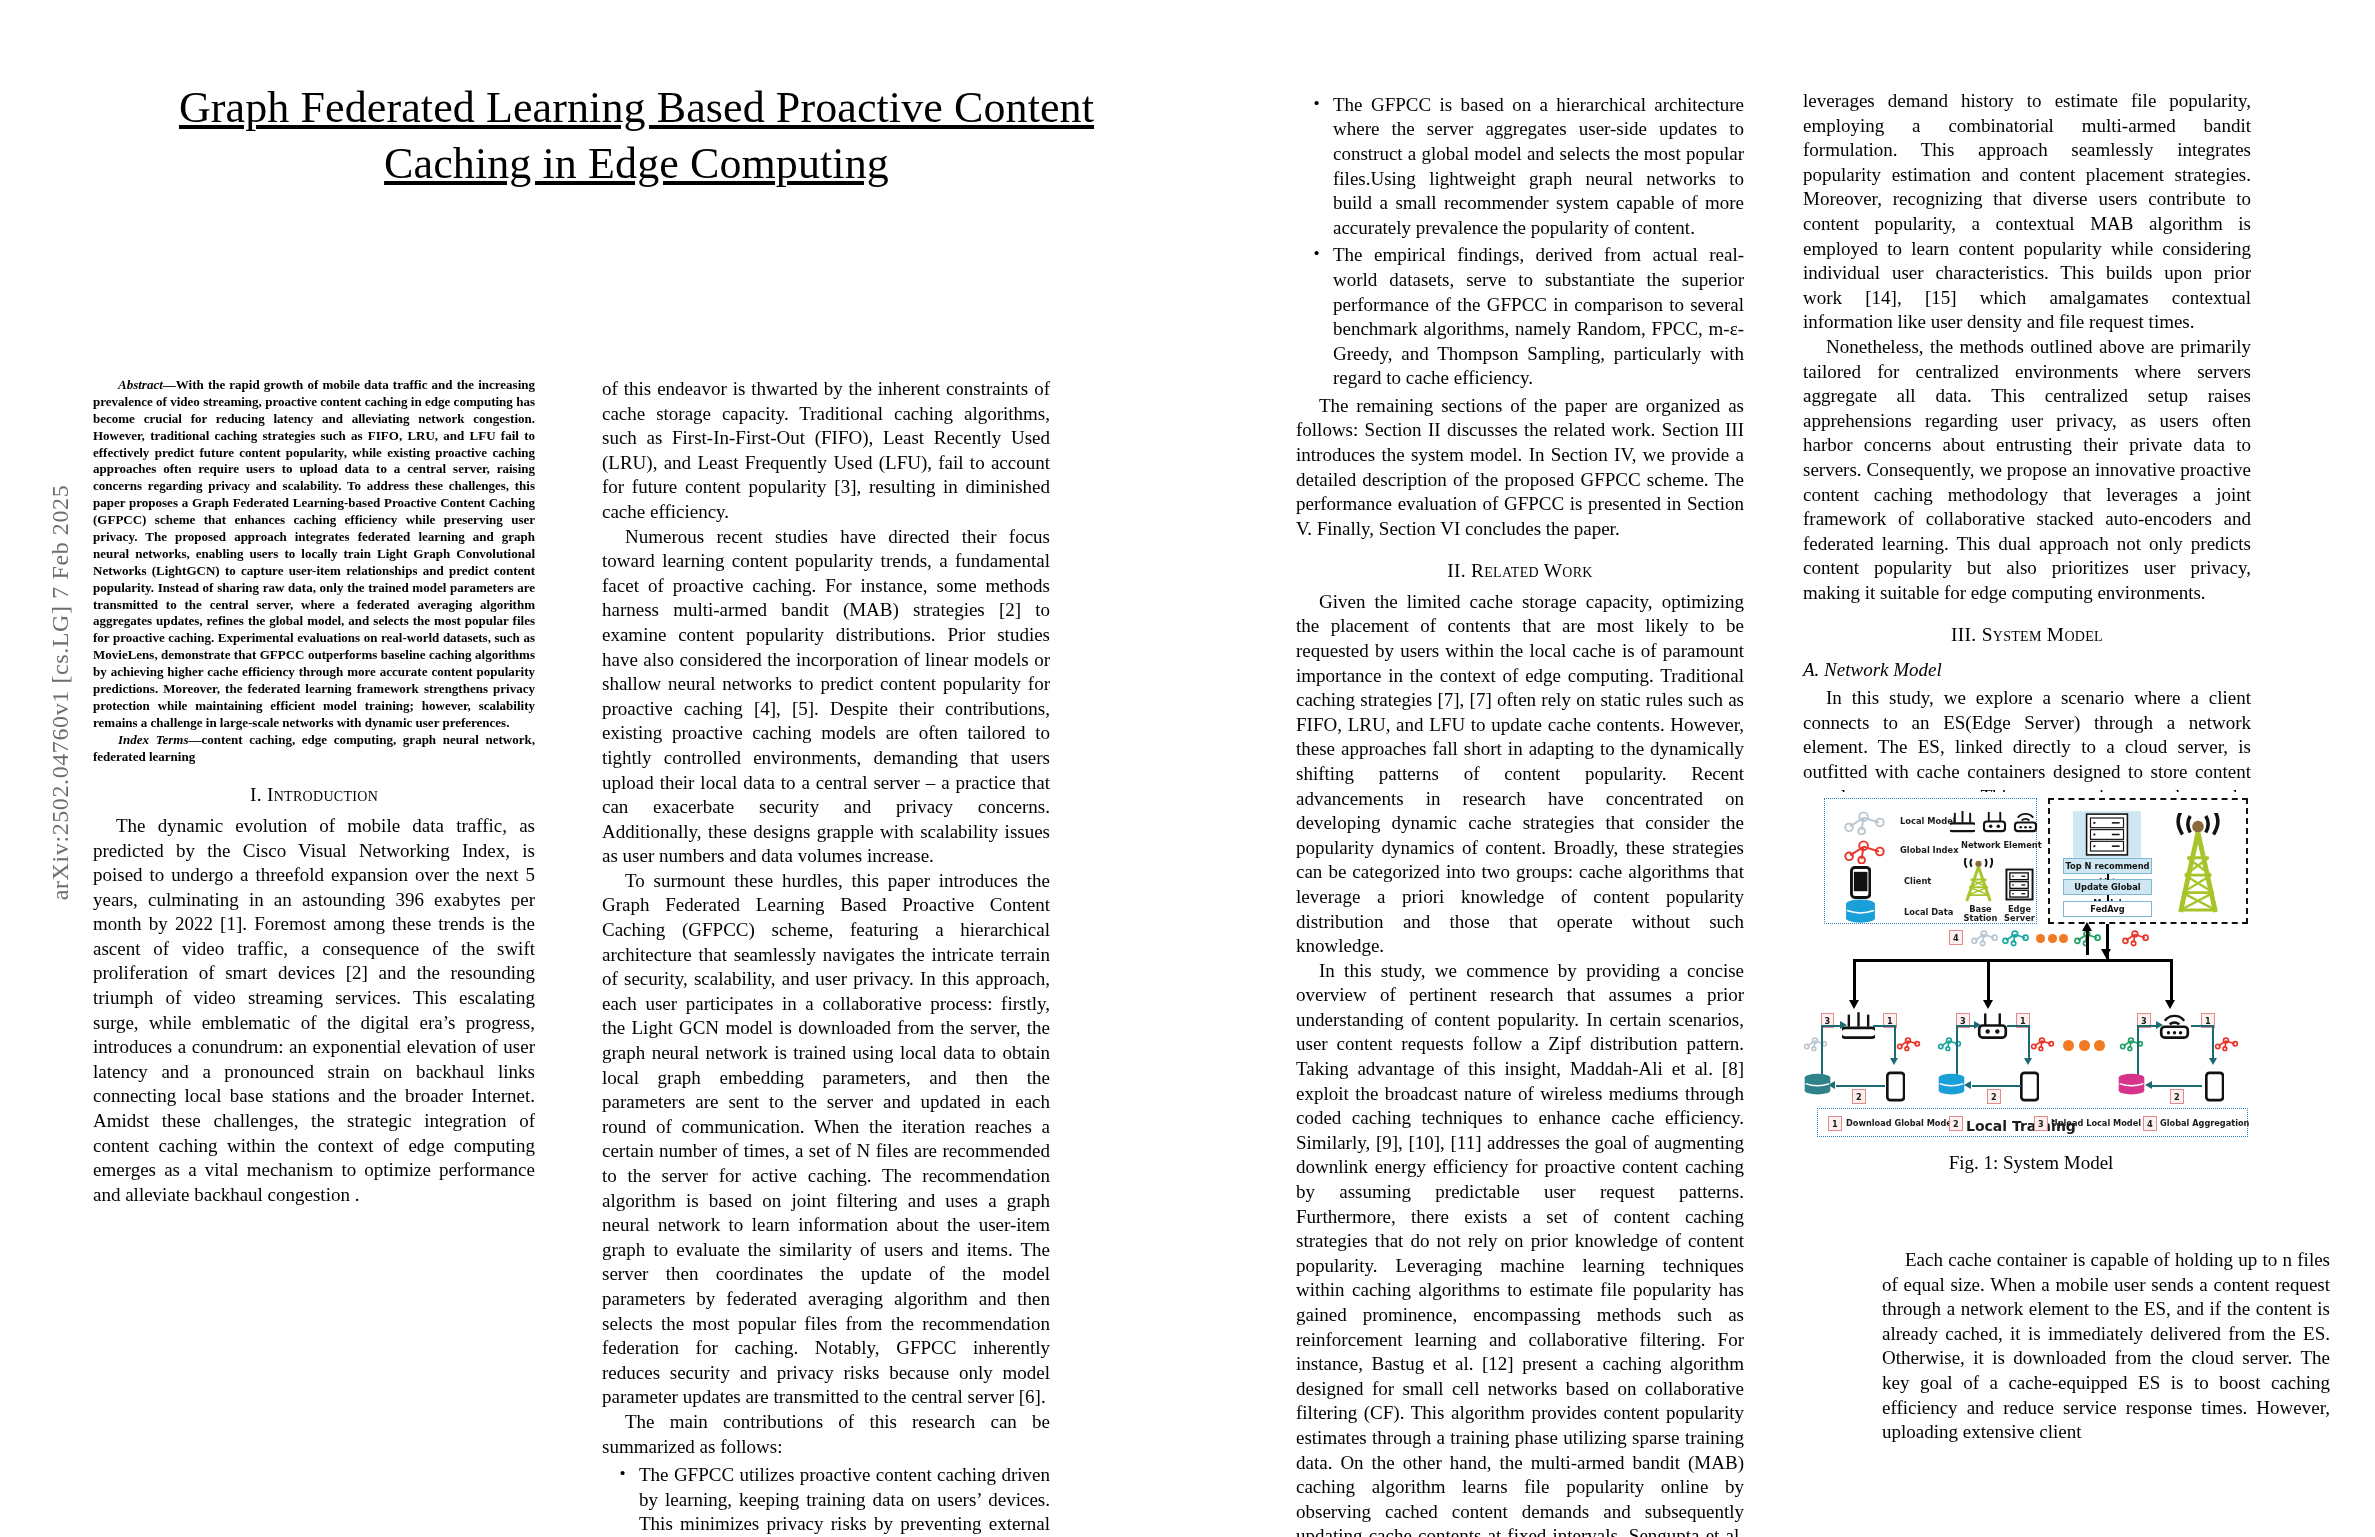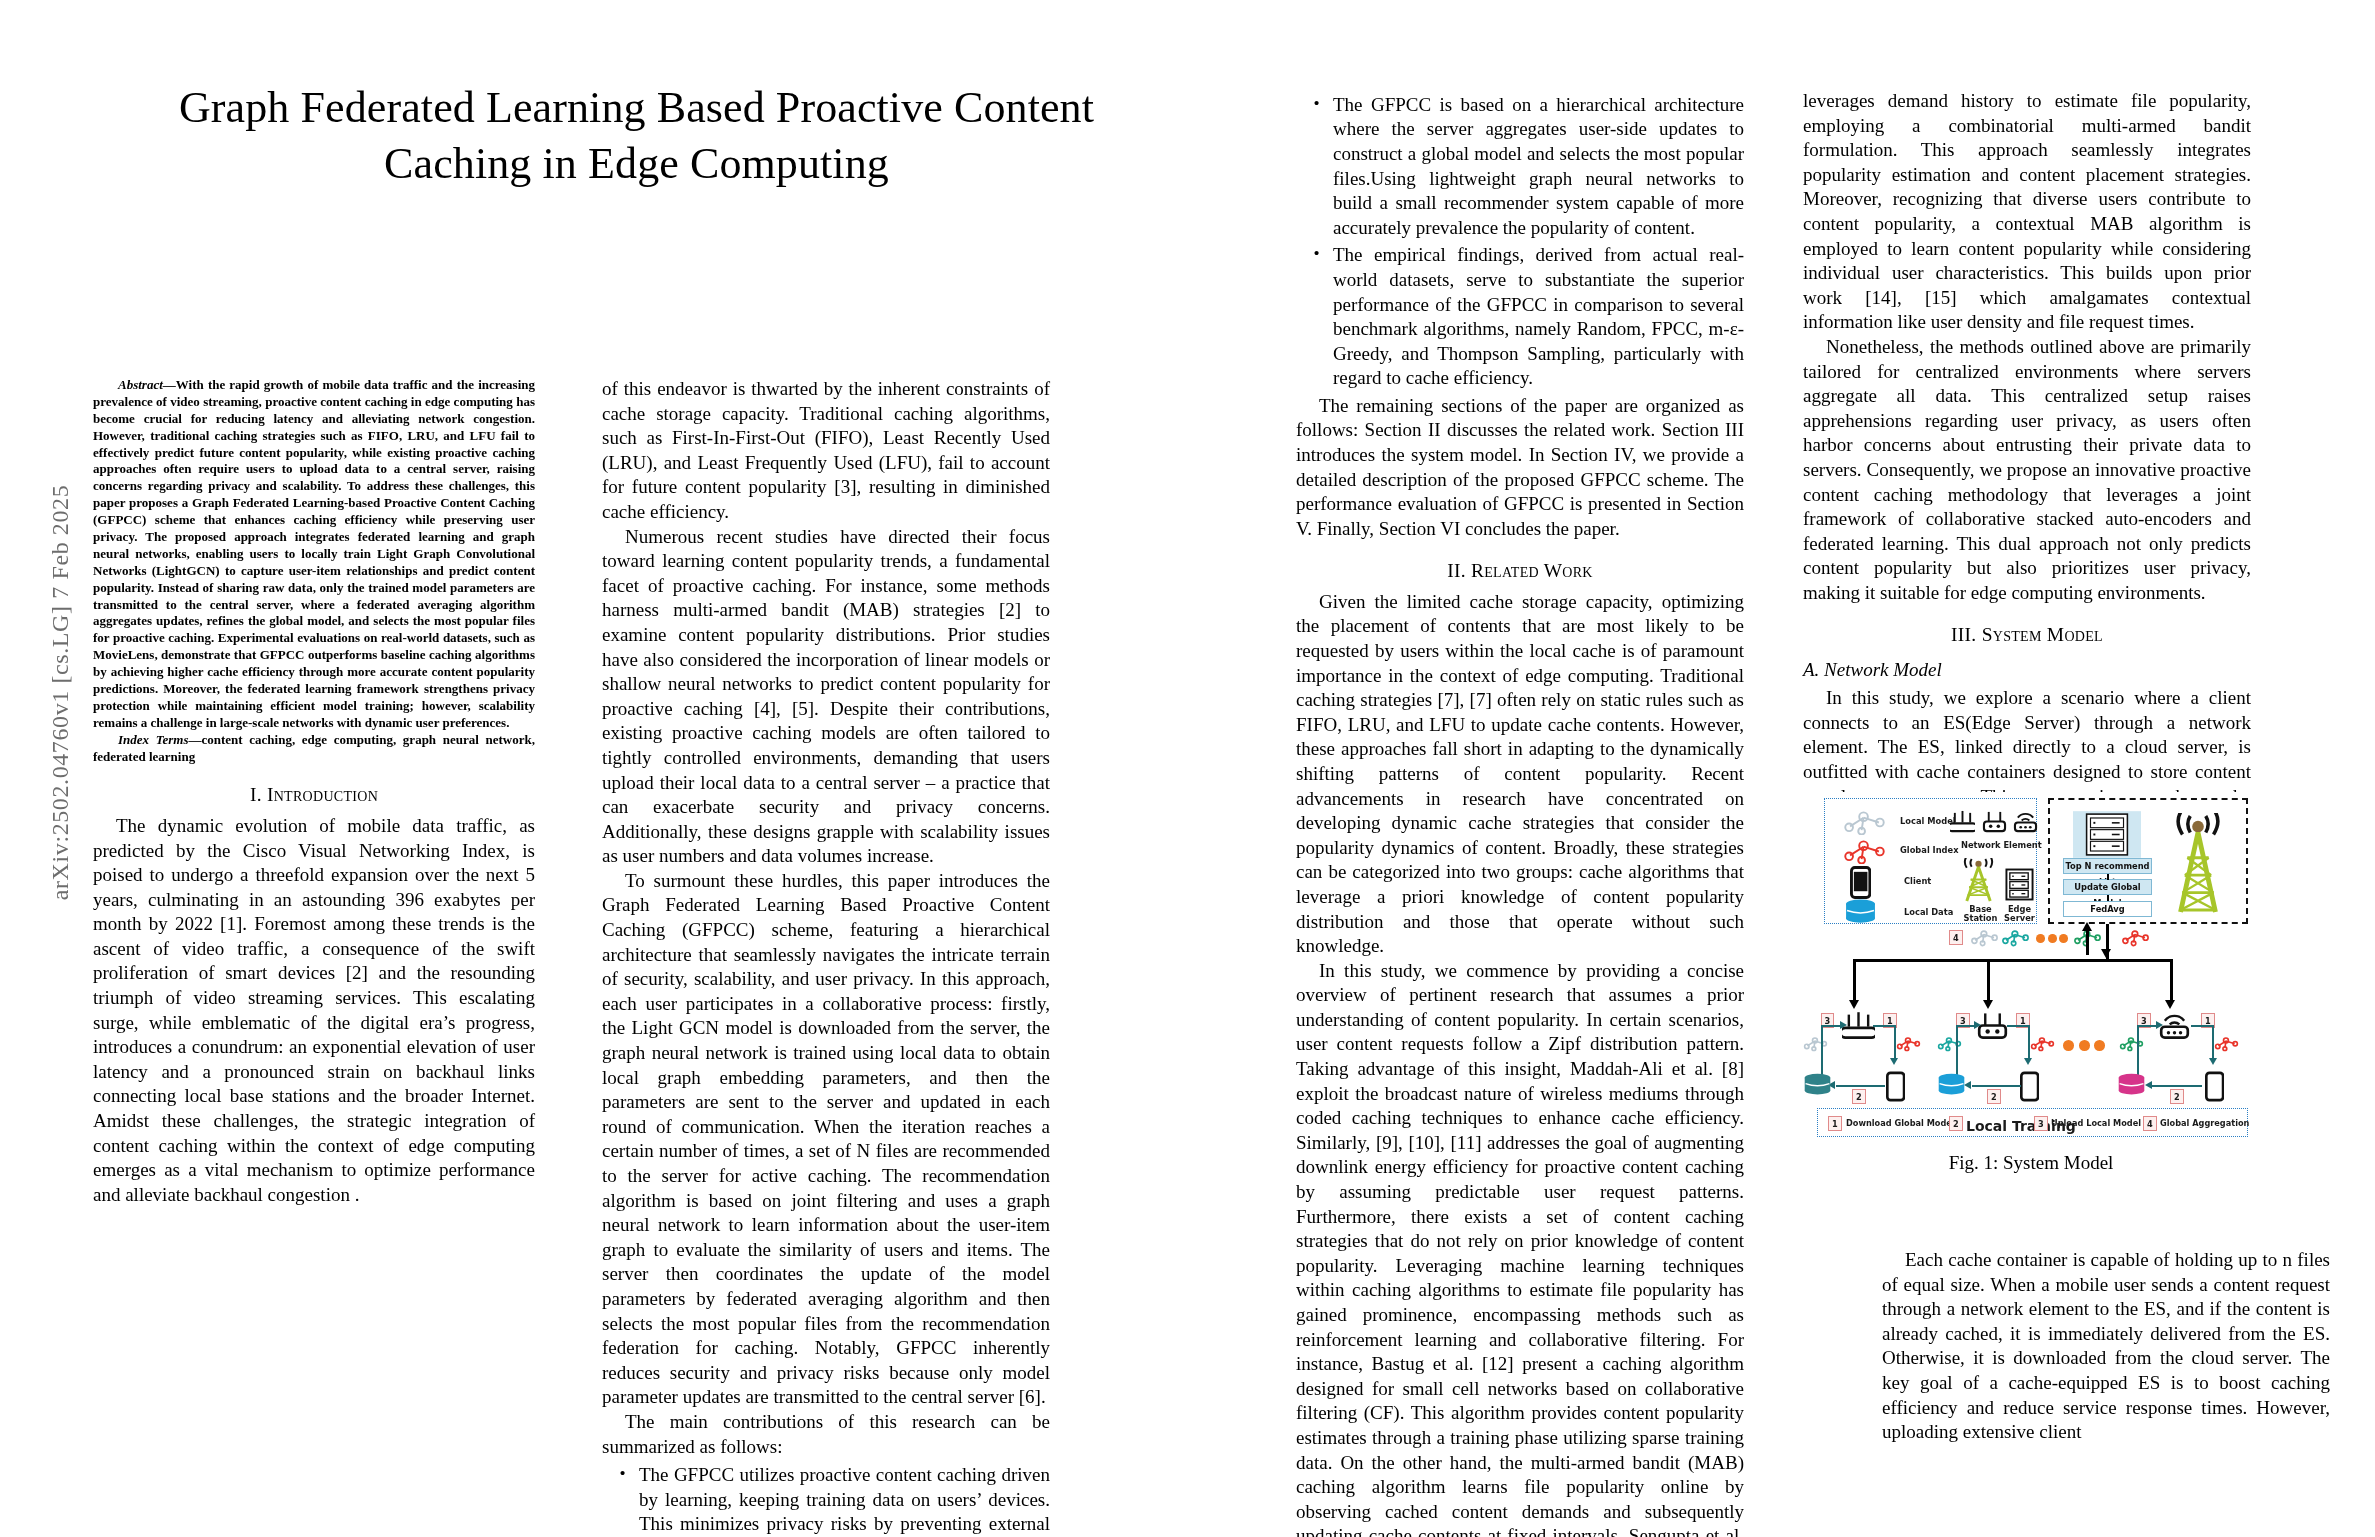--- a/index.html
+++ b/index.html
@@ -40,20 +40,21 @@
     height: 1537px;
   }
 
   
   #title-block {
     position: absolute;
     left: 93px;
     top: 80px;
     width: 1087px;
     text-align: center;
+    text-decoration: underline;
   }
   #paper-title {
     font-size: 44px;
     line-height: 1.28;
     font-weight: normal;
     margin: 0;
     letter-spacing: 0.1px;
   }
   #author-block {
     margin-top: 29px;

